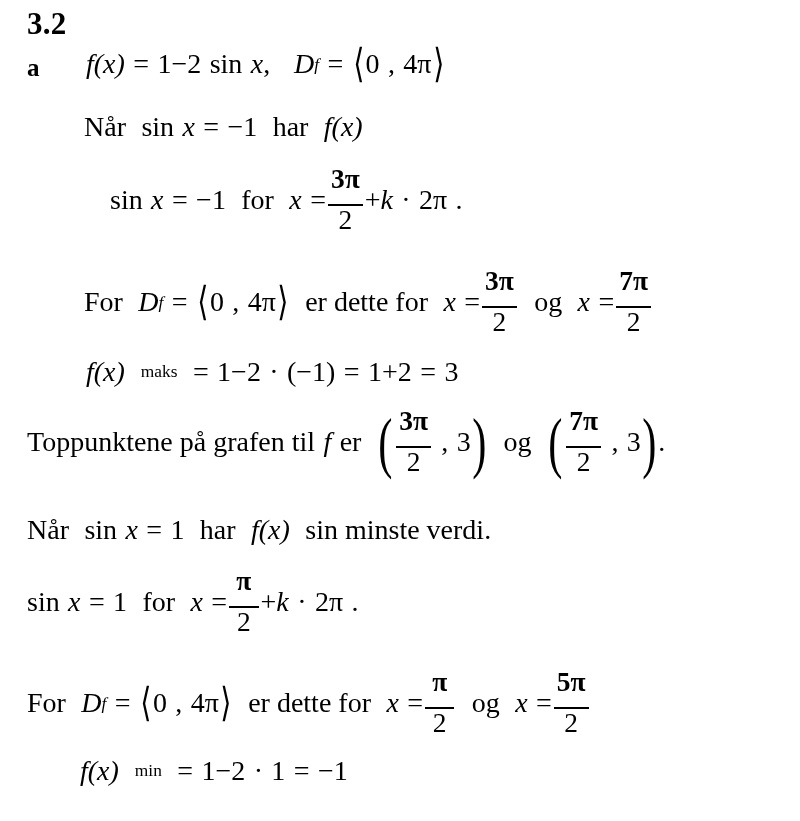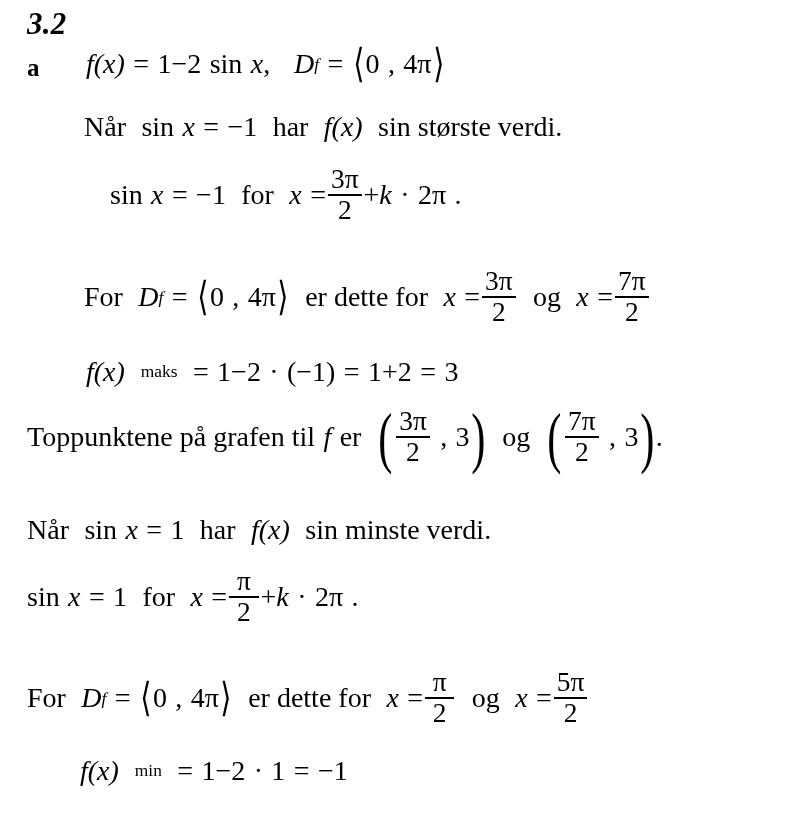--- a/index.html
+++ b/index.html
@@ -59,22 +59,23 @@
     display: inline-flex;
     flex-direction: column;
     align-items: center;
     justify-content: center;
     vertical-align: middle;
     margin: 0 2px;
     line-height: 1;
   }
   .frac .num {
     display: block;
-    padding: 0 3px 1px 3px;
+    padding: 0 3px 11px 3px;
     font-size: 0.98em;
+    font-weight: bold;
   }
   .frac .bar {
     display: block;
     width: 100%;
     min-width: 1.05em;
     height: 2px;
     background: #000;
   }
   .frac .den {
     display: block;
@@ -109,21 +110,20 @@
   }
 
   
   #heading {
     position: absolute;
     left: 27px;
     top: 6px;
     font-size: 31px;
     font-weight: bold;
     letter-spacing: 0.2px;
-    font-style: italic;
   }
 
   #task-letter {
     position: absolute;
     left: 27px;
     top: 54px;
     font-size: 25px;
     font-weight: bold;
   }
 
@@ -185,21 +185,20 @@
     <span class="sp"></span>
     <span class="mr">=</span>
     <span class="sp"></span>
     <span class="mr">−1</span>
     <span class="sp-wide"></span>
     <span class="mr">har</span>
     <span class="sp-wide"></span>
     <span class="mi">f</span>
     <span class="mi">(x)</span>
     <span class="sp-wide"></span>
-    <span class="mr">sin største verdi.</span>
   </div>
 
   <div class="line" id="line-sin-neg1">
     <span class="mr">sin</span>
     <span class="sp"></span>
     <span class="mi">x</span>
     <span class="sp"></span>
     <span class="mr">=</span>
     <span class="sp"></span>
     <span class="mr">−1</span>

